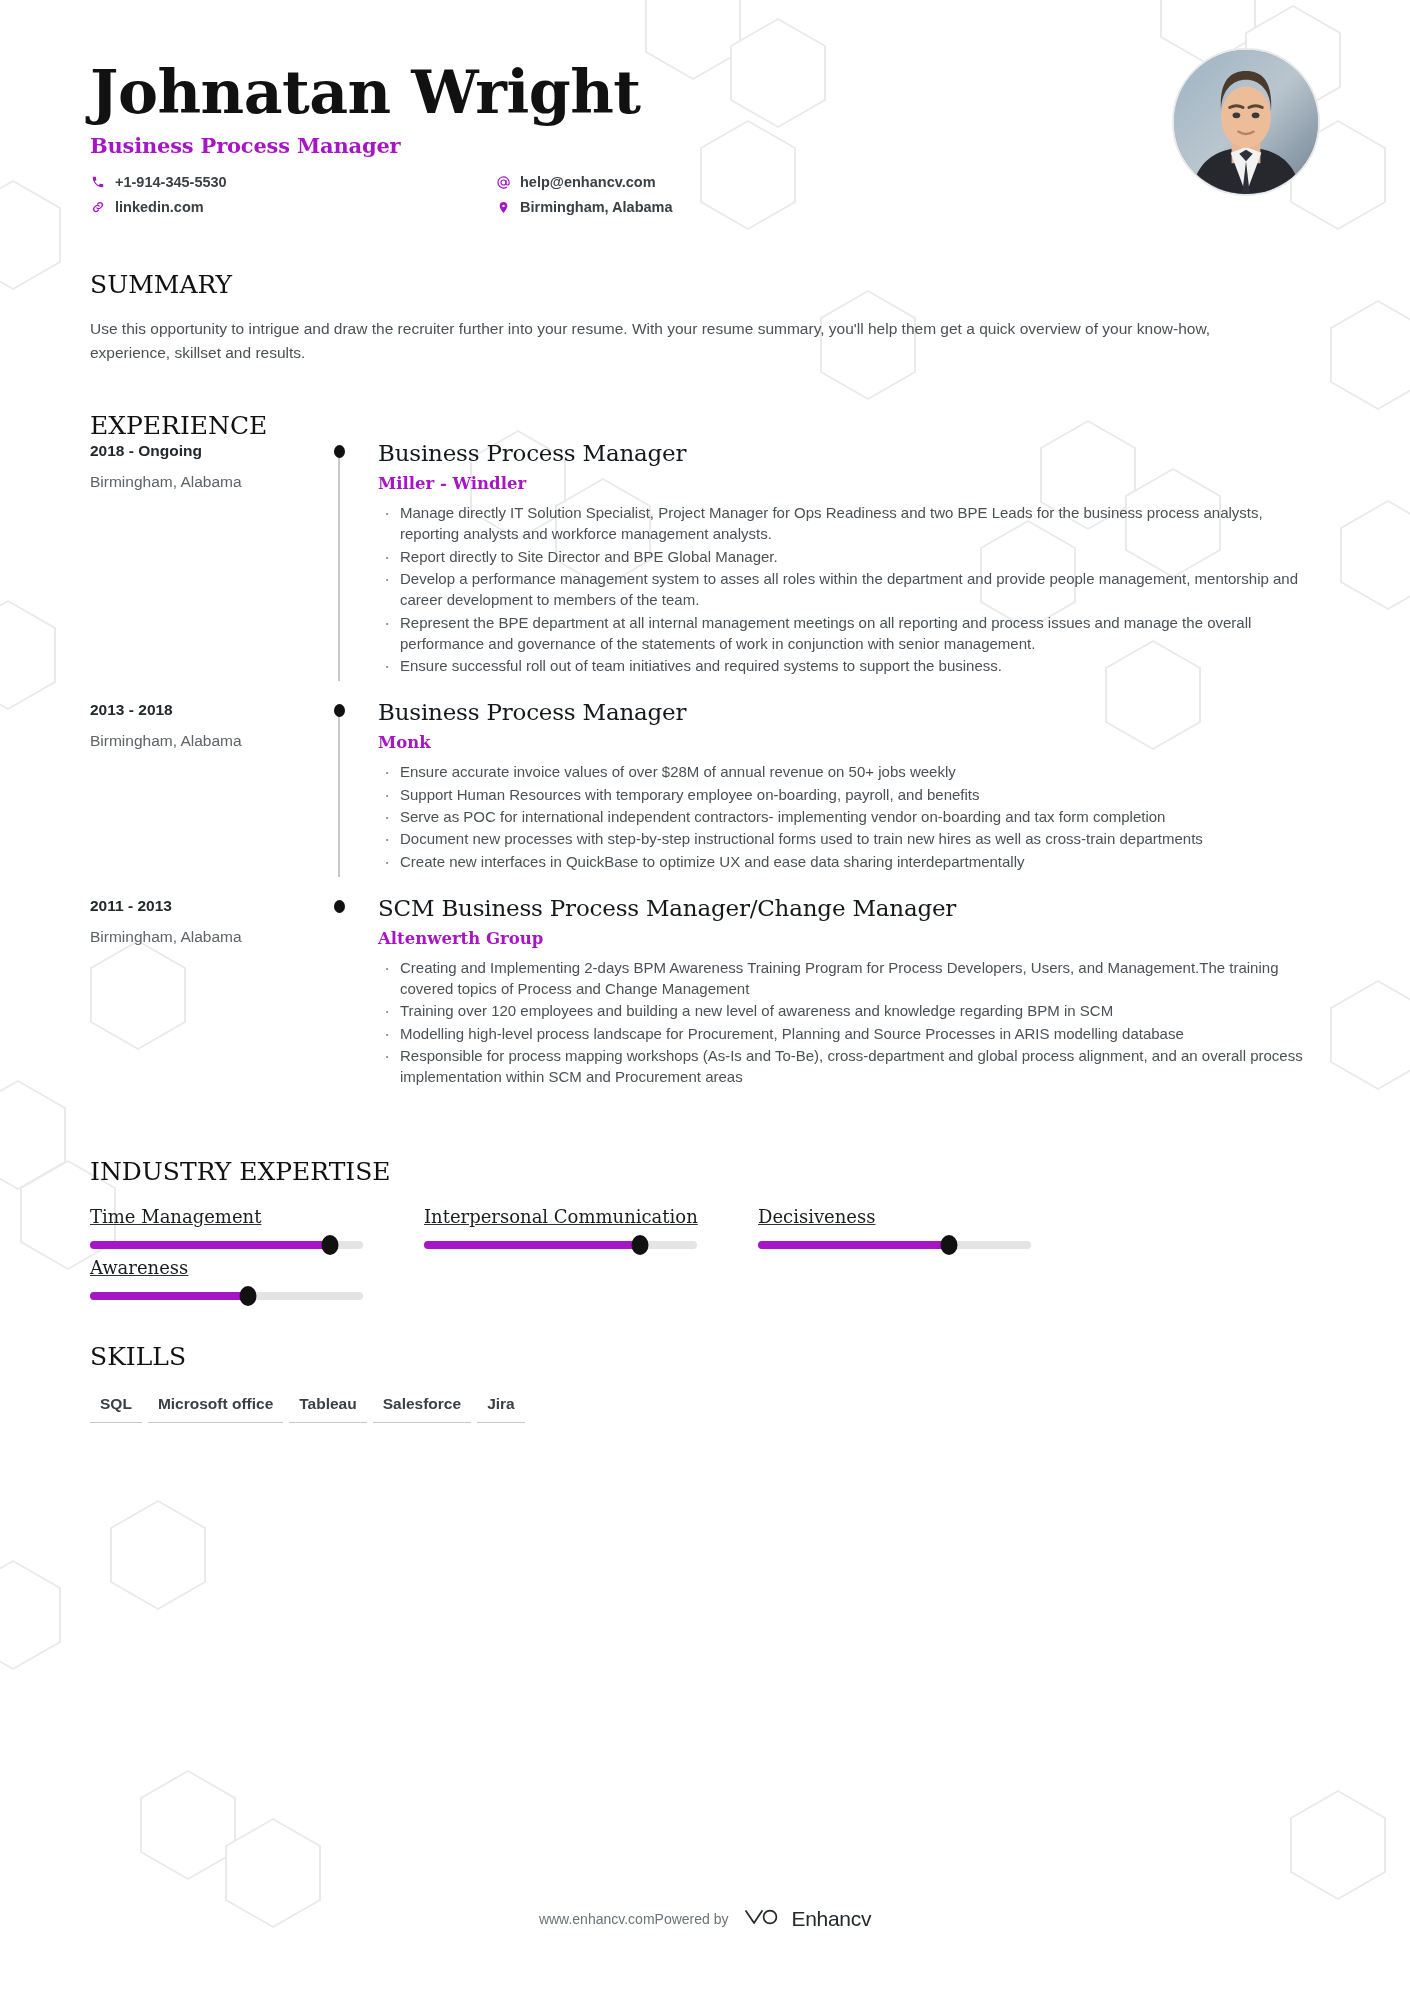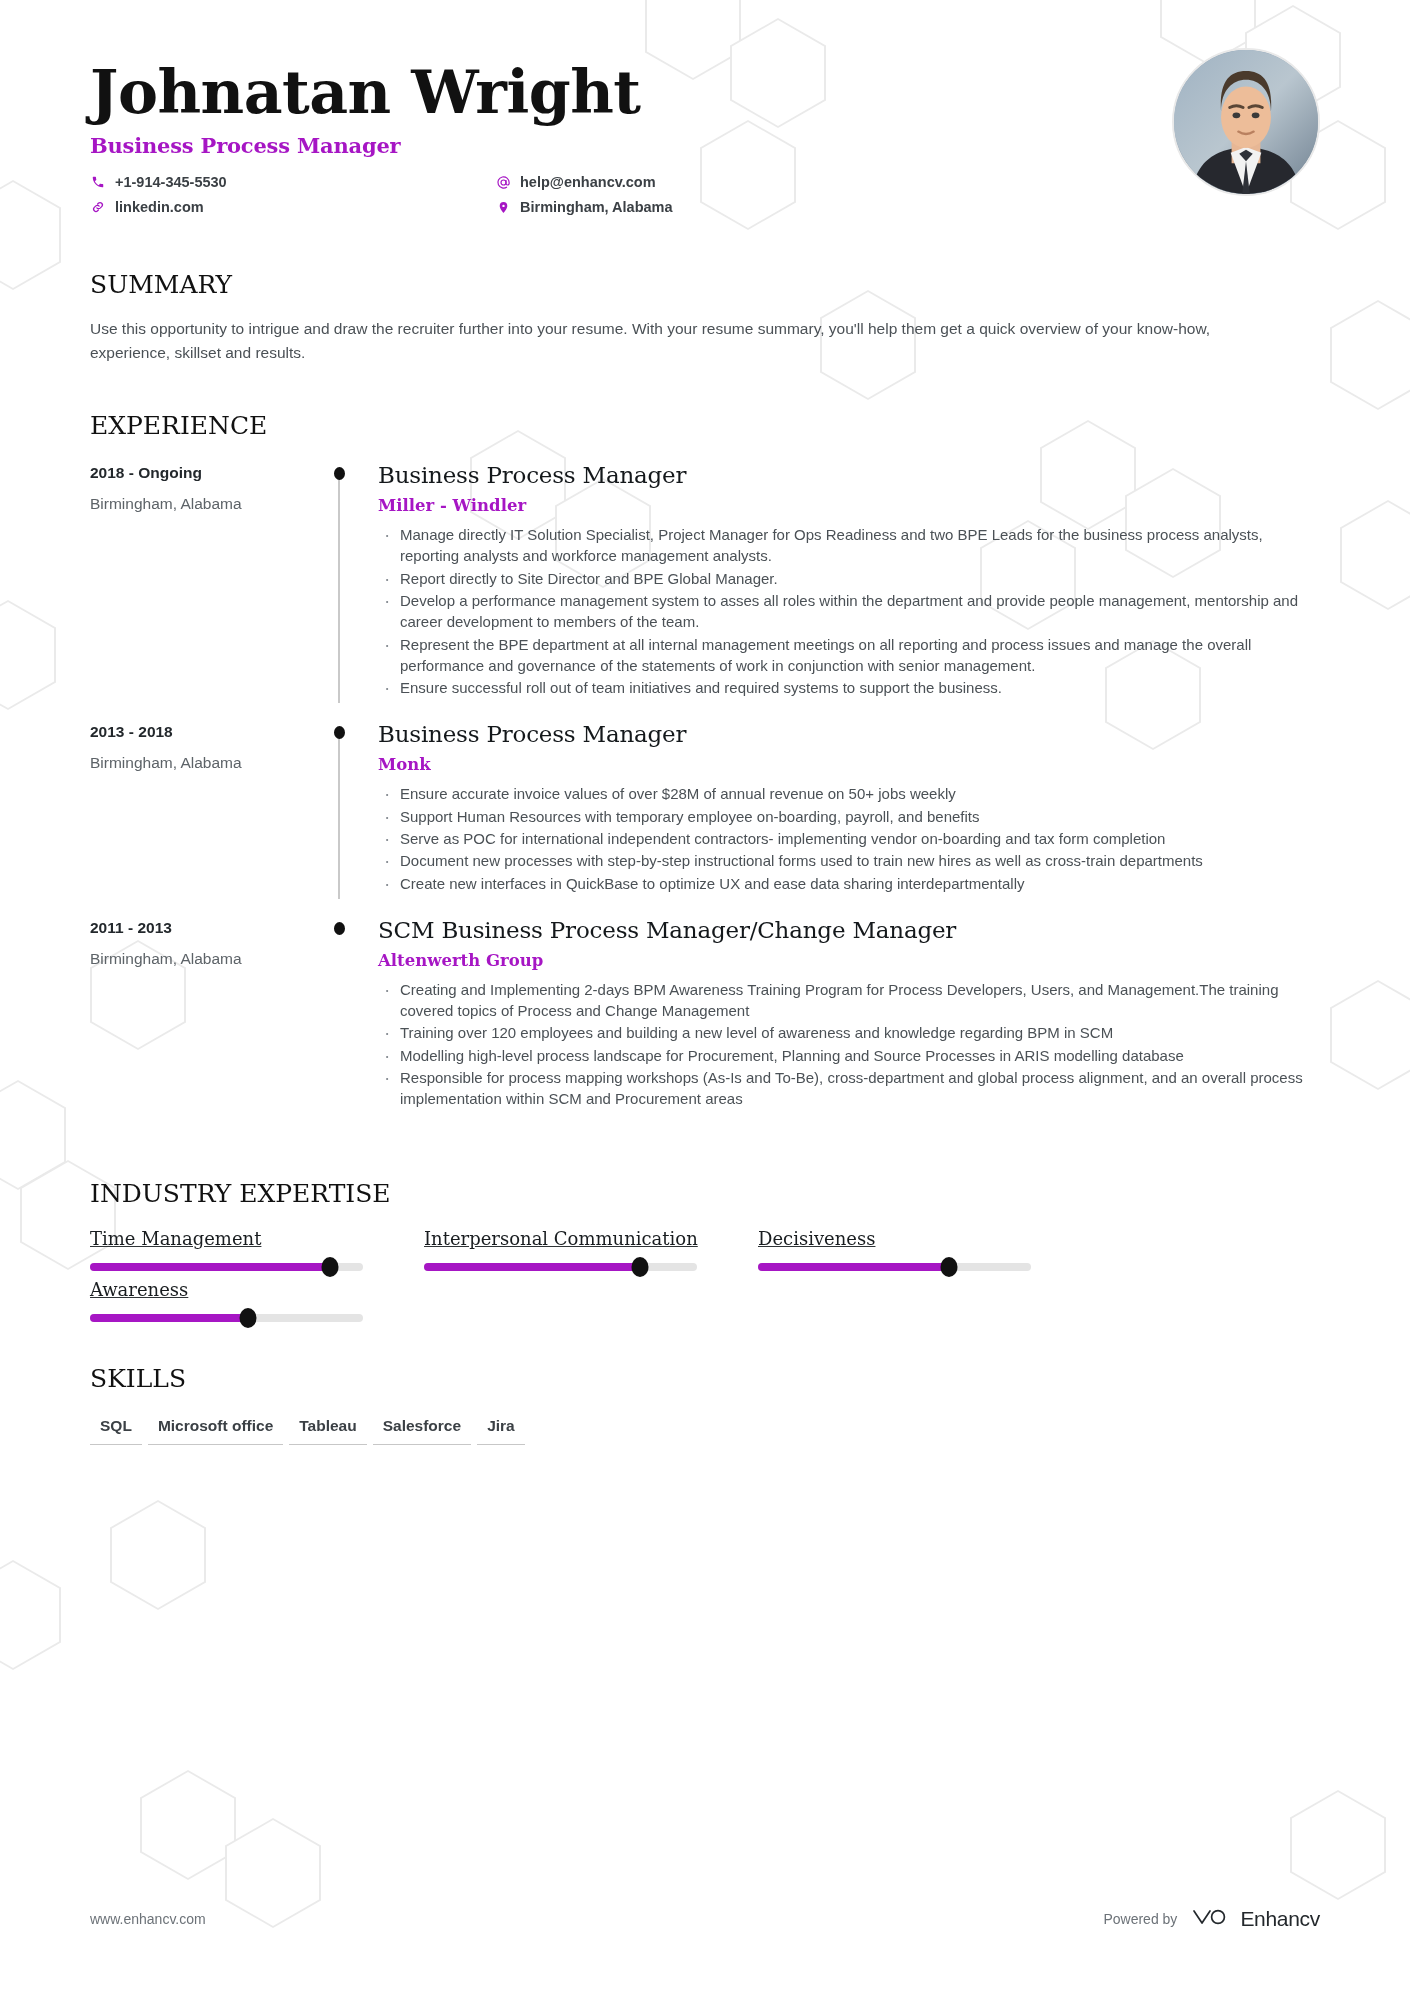--- a/index.html
+++ b/index.html
@@ -118,21 +118,21 @@
   }
   .summary-text {
     margin-top: 18px;
     font-size: 15.5px;
     line-height: 1.55;
     color: #4b5156;
     max-width: 1160px;
   }
 
   
-  .exp-list { margin-top: 22px; }
+  .exp-list { }
   .exp-item {
     display: flex;
     position: relative;
     padding-bottom: 22px;
   }
   .exp-left {
     width: 240px;
     flex: 0 0 240px;
     padding-top: 2px;
   }
@@ -258,21 +258,21 @@
   }
 
   
   .footer {
     position: absolute;
     left: 90px;
     right: 90px;
     bottom: 62px;
     display: flex;
     align-items: center;
-    justify-content: space-between;
+    justify-content: center;
     z-index: 3;
   }
   .footer-url {
     font-size: 14px;
     color: #6c7278;
   }
   .footer-right {
     display: flex;
     align-items: center;
     gap: 14px;

